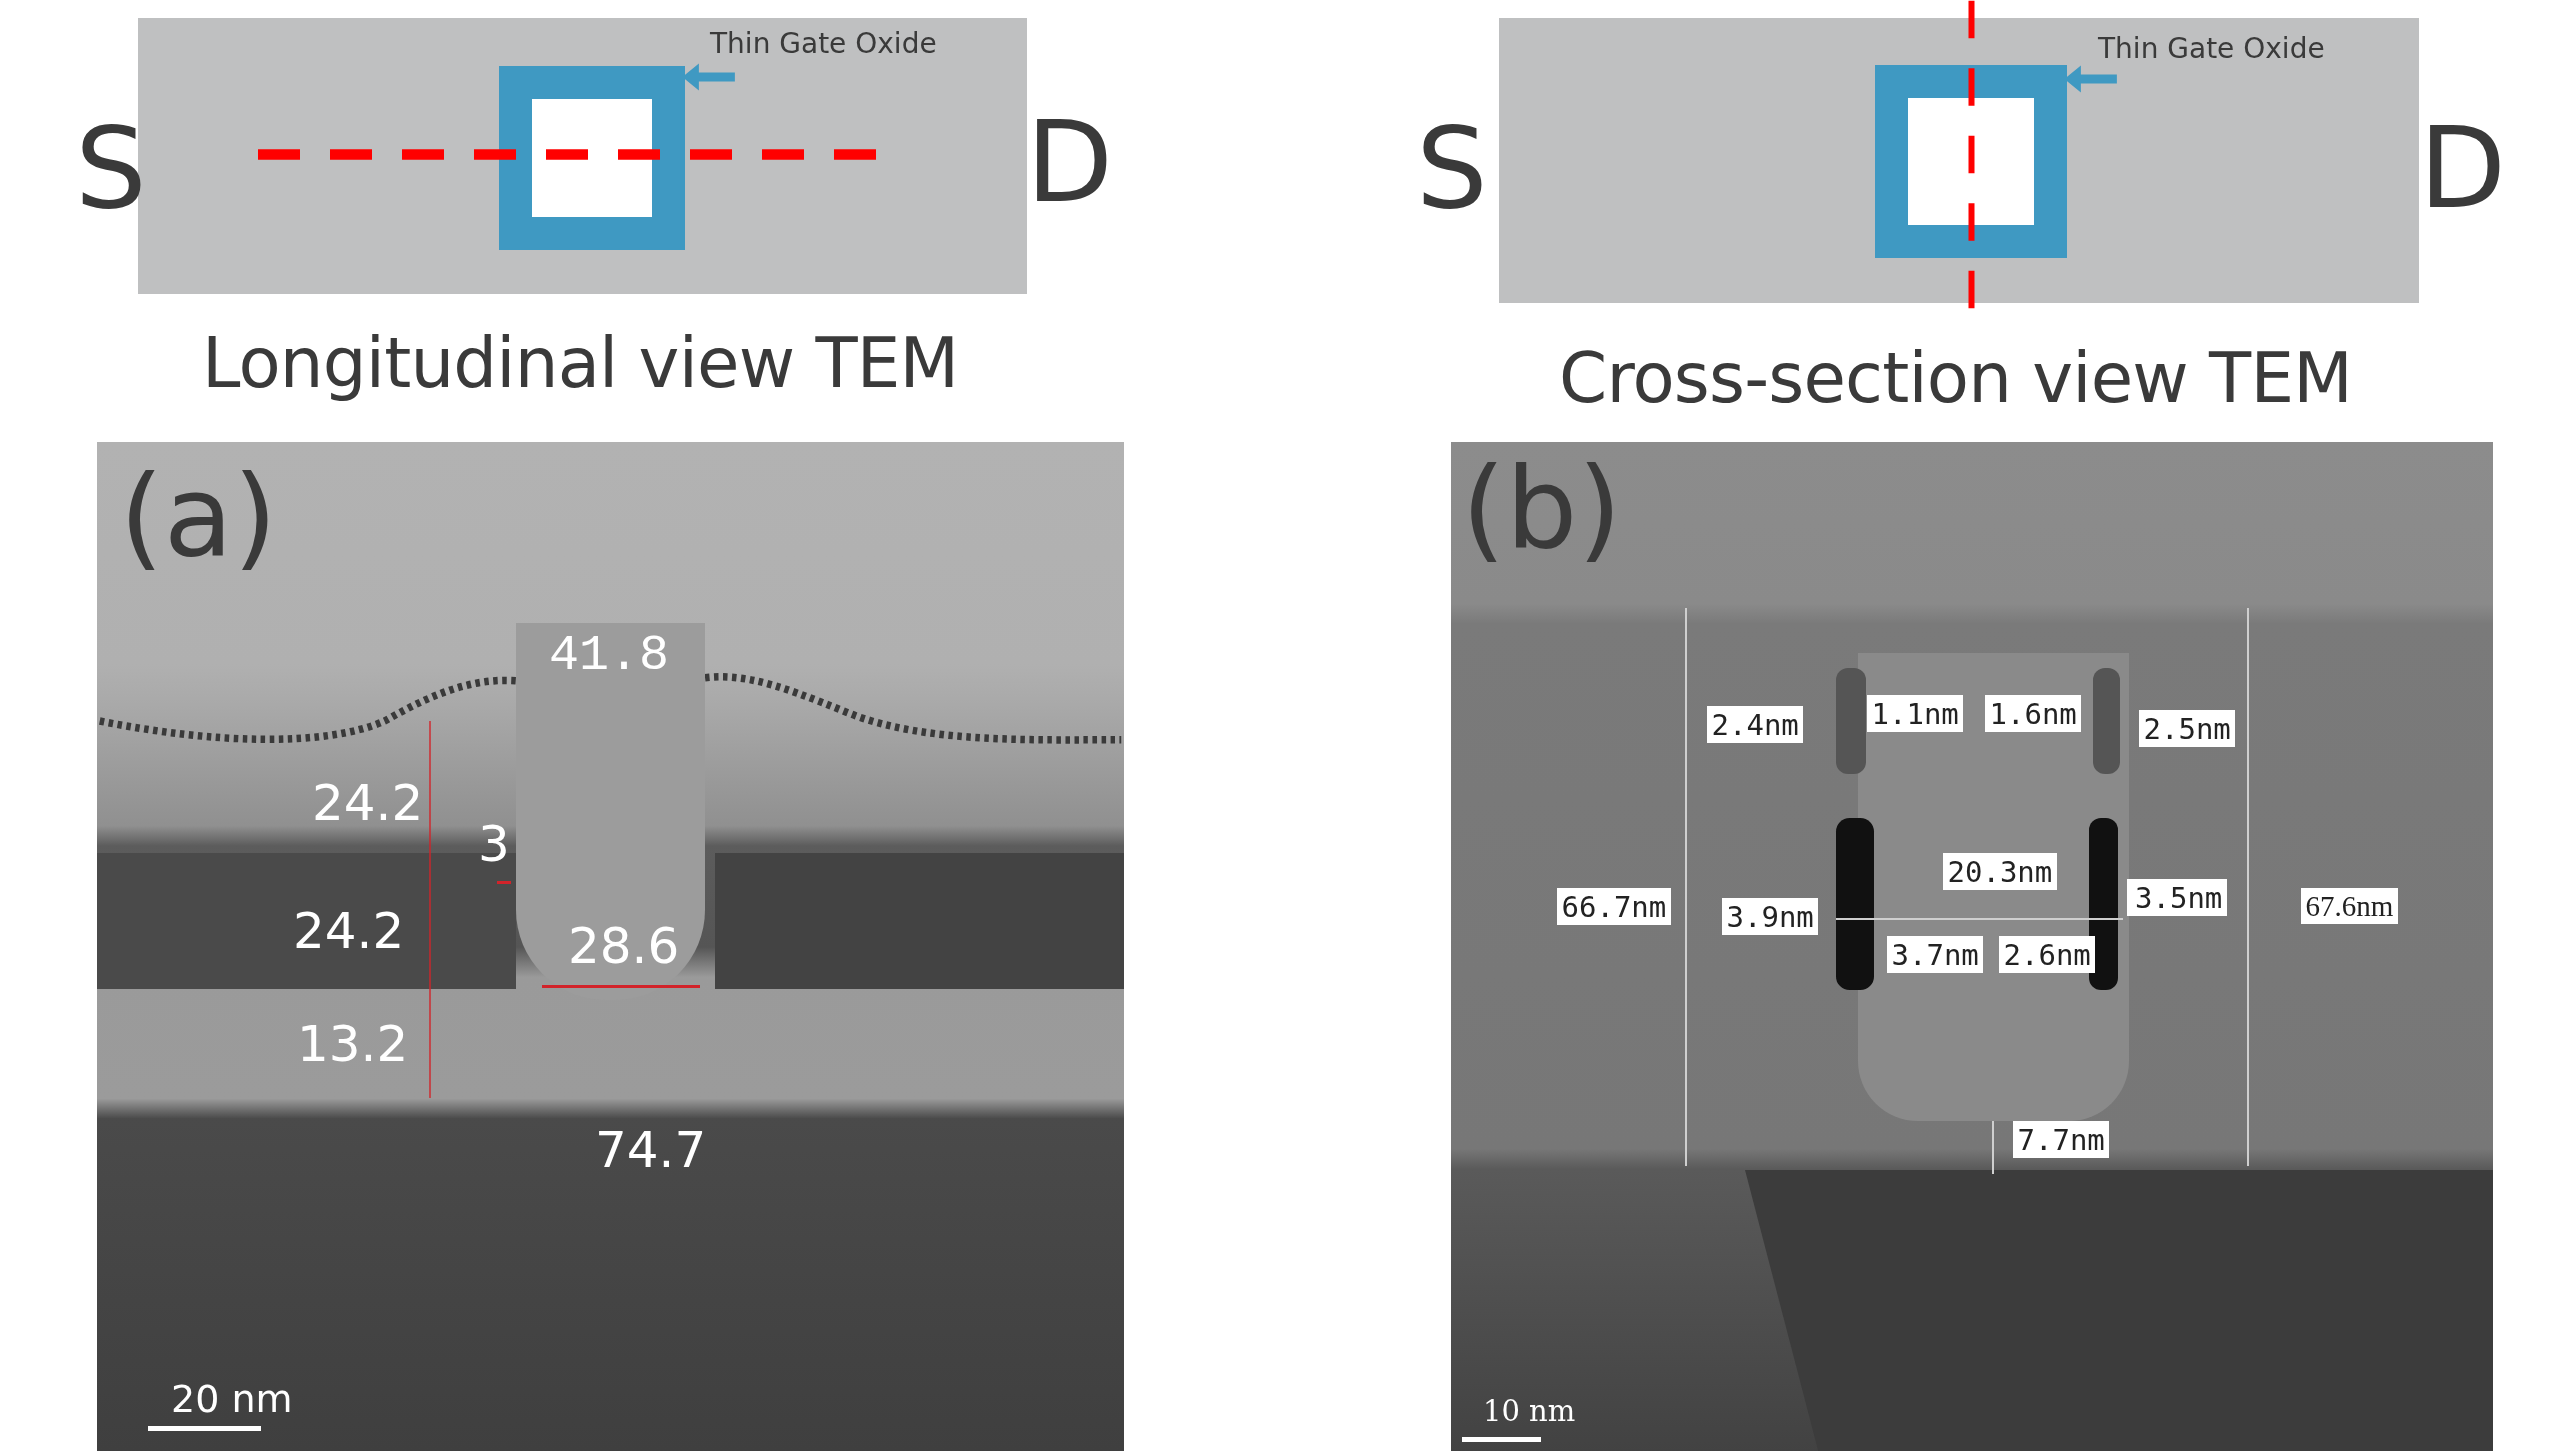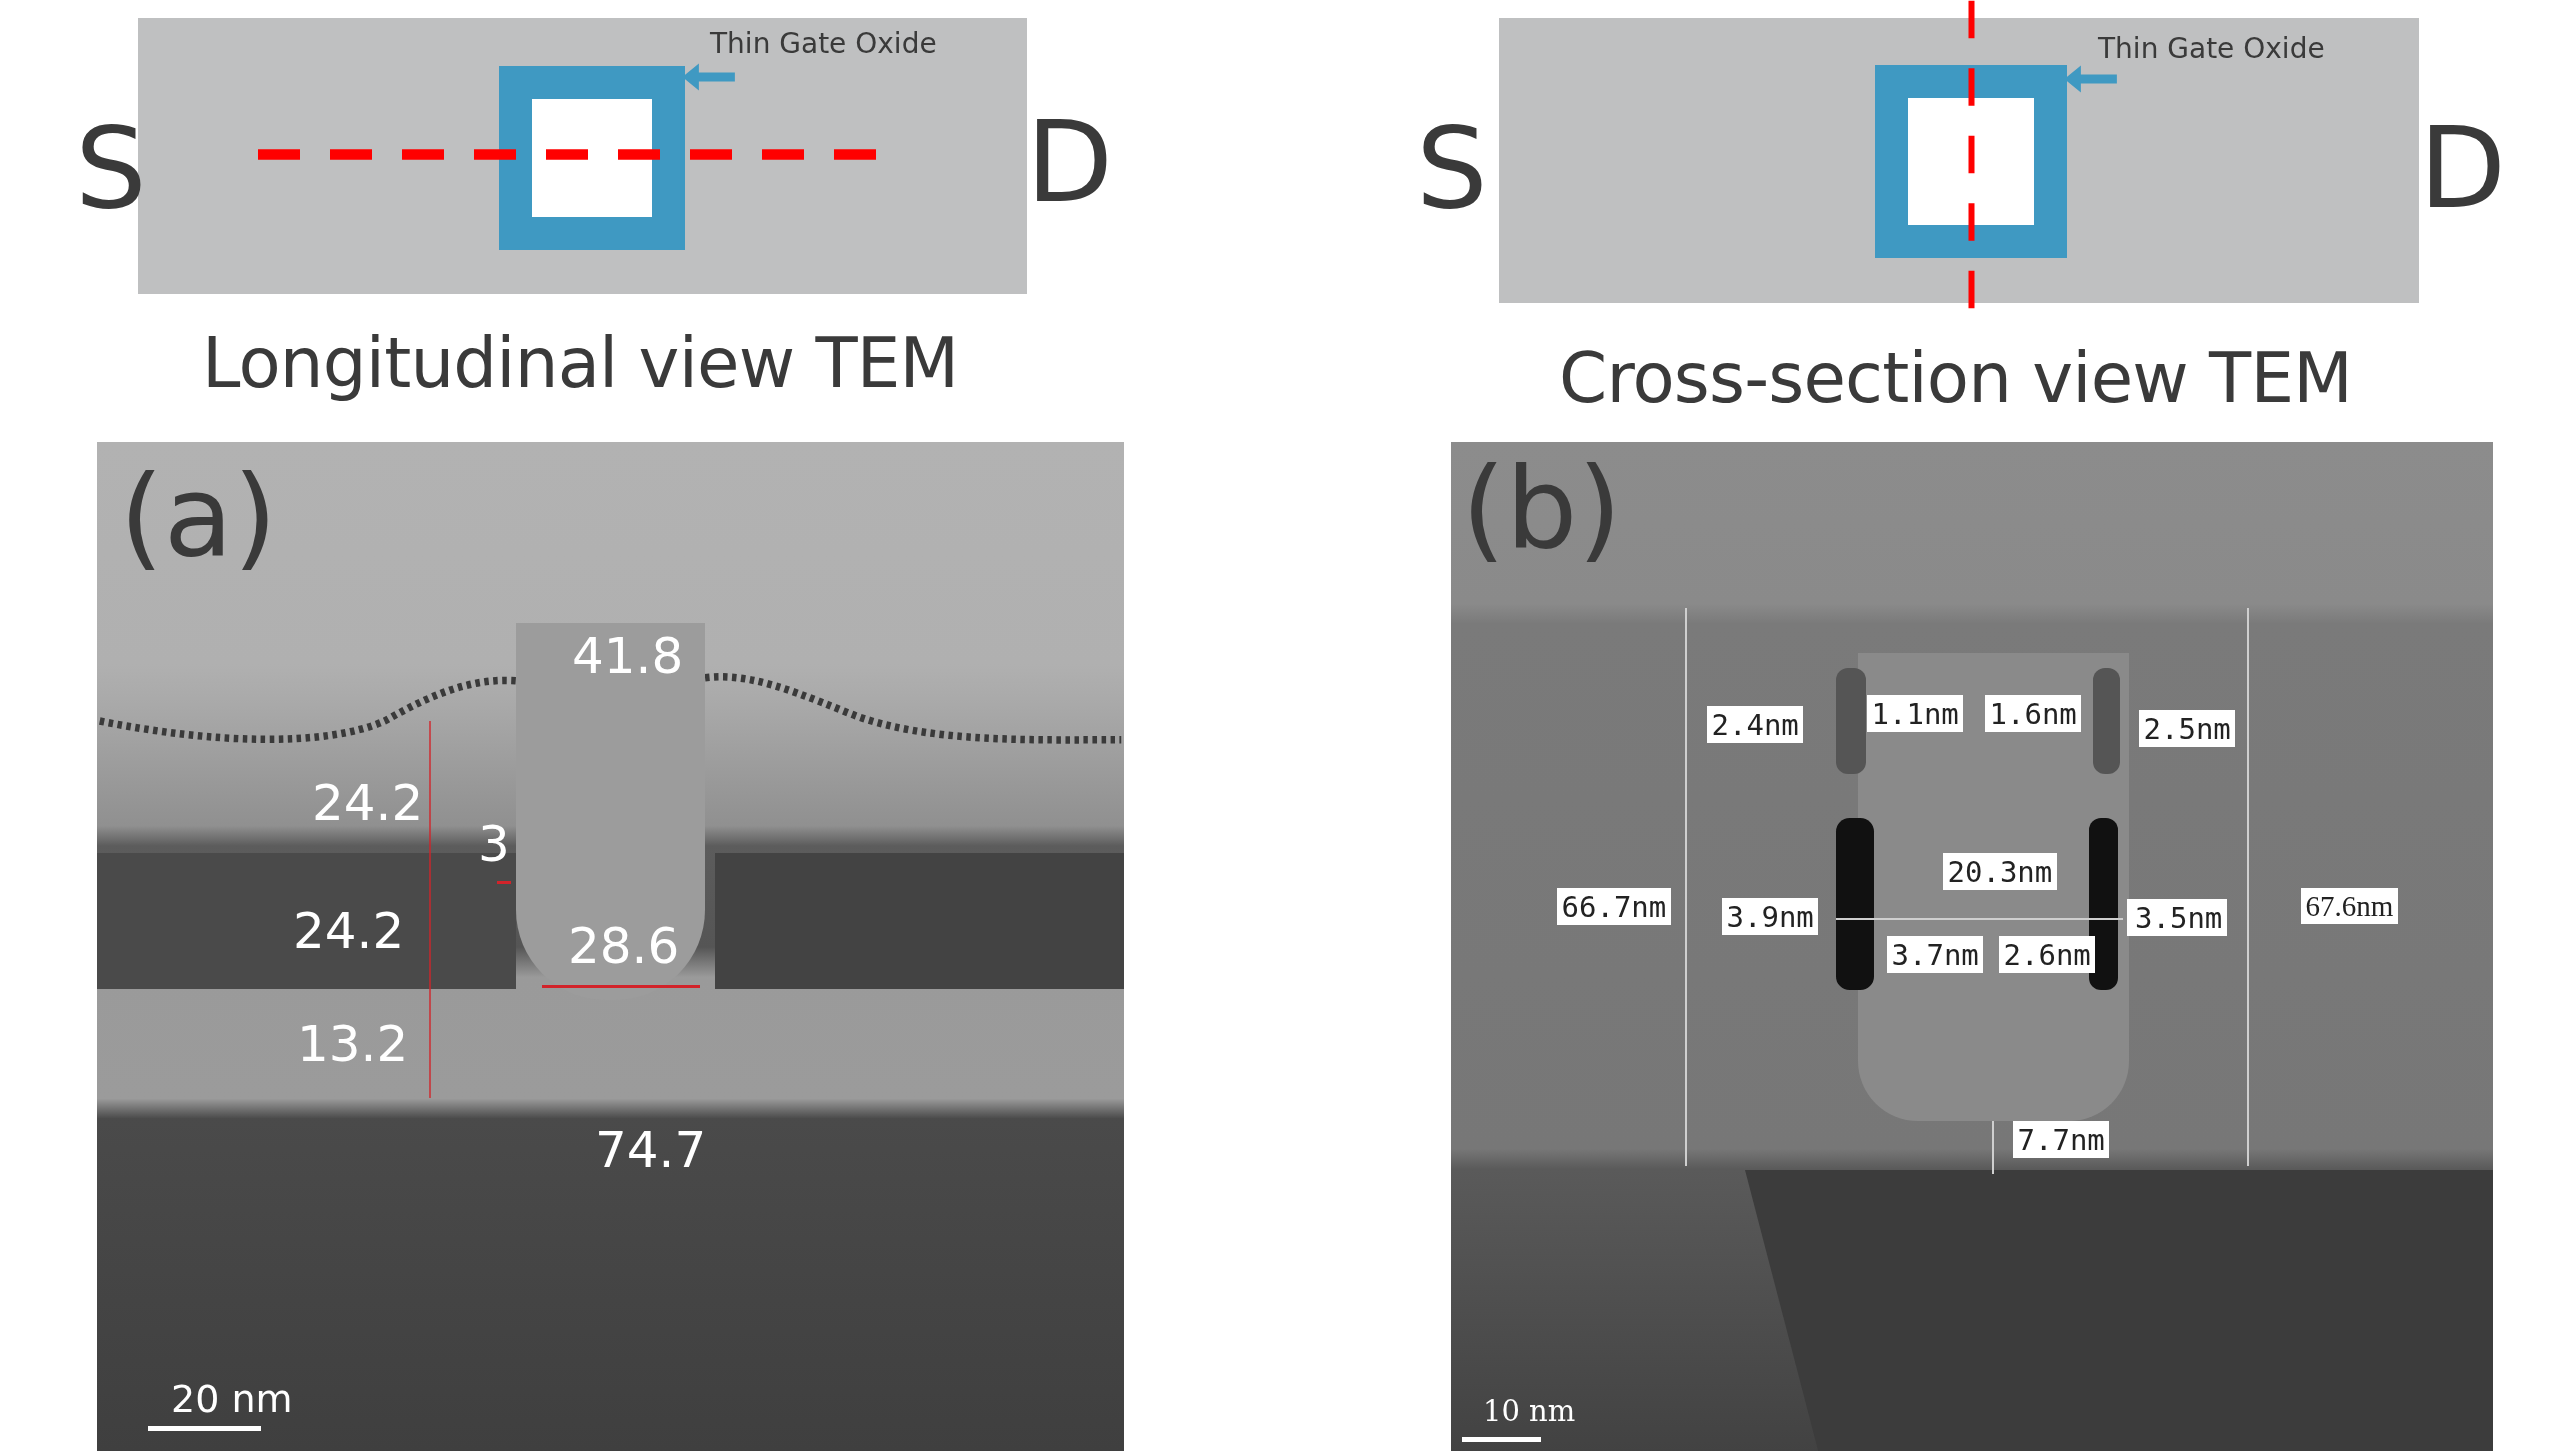--- a/index.html
+++ b/index.html
@@ -59,21 +59,21 @@
   <div class="abs" style="left:419px;top:181px;width:189px;height:377px;background:#9c9c9c;border-radius:0 0 90px 90px;"></div>
 
   <div class="abs" style="left:0;top:411px;width:419px;height:136px;background:#4a4a4a;"></div>
   <div class="abs" style="left:618px;top:411px;width:409px;height:136px;background:#434343;"></div>
 
   <div class="redline" style="left:332px;top:279px;width:2.3px;height:377px;opacity:0.7;"></div>
   <div class="redline" style="left:445px;top:543px;width:158px;height:3px;"></div>
   <div class="redline" style="left:400px;top:439px;width:13.6px;height:3px;"></div>
 
   <div class="panel-letter" style="left:22.6px;top:7.5px;">(a)</div>
-  <div class="meas-a" style="left:475px;top:185px;">41.8</div>
+  <div class="meas-a" style="left:452px;top:185px;font-family:Liberation Mono, monospace;">41.8</div>
   <div class="meas-a" style="left:215px;top:332px;">24.2</div>
   <div class="meas-a" style="left:381px;top:373px;">3</div>
   <div class="meas-a" style="left:196px;top:460px;">24.2</div>
   <div class="meas-a" style="left:471px;top:475px;">28.6</div>
   <div class="meas-a" style="left:200px;top:573px;">13.2</div>
   <div class="meas-a" style="left:498px;top:679px;">74.7</div>
 
   <div class="scale-text" style="left:51px;top:935px;">20 nm</div>
   <div class="scale-bar" style="left:51px;top:984px;width:113px;"></div>
 </div>
@@ -95,21 +95,21 @@
   <div class="abs" style="left:385px;top:476px;width:287px;height:2.3px;background:#cfcfcf;"></div>
 
   <div class="panel-letter" style="left:10.6px;top:0px;">(b)</div>
   <div class="meas-b" style="left:256px;top:264px;">2.4nm</div>
   <div class="meas-b" style="left:416px;top:253px;">1.1nm</div>
   <div class="meas-b" style="left:534px;top:253px;">1.6nm</div>
   <div class="meas-b" style="left:688px;top:268px;">2.5nm</div>
   <div class="meas-b" style="left:492px;top:411px;">20.3nm</div>
   <div class="meas-b" style="left:106px;top:446px;">66.7nm</div>
   <div class="meas-b" style="left:271px;top:456px;">3.9nm</div>
-  <div class="meas-b" style="left:676px;top:457px;padding-left:8px;">3.5nm</div>
+  <div class="meas-b" style="left:676px;top:437px;padding-left:8px;">3.5nm</div>
   <div class="meas-b" style="left:850px;top:446px;font-family:Liberation Serif, serif;">67.6nm</div>
   <div class="meas-b" style="left:436px;top:494px;">3.7nm</div>
   <div class="meas-b" style="left:548px;top:494px;">2.6nm</div>
   <div class="meas-b" style="left:562px;top:679px;">7.7nm</div>
 
   <div class="scale-text" style="left:9px;top:952px;font-size:29px;font-family:'DejaVu Serif',serif;">10 nm</div>
   <div class="scale-bar" style="left:10.6px;top:995px;width:79px;"></div>
 </div>
 
 

